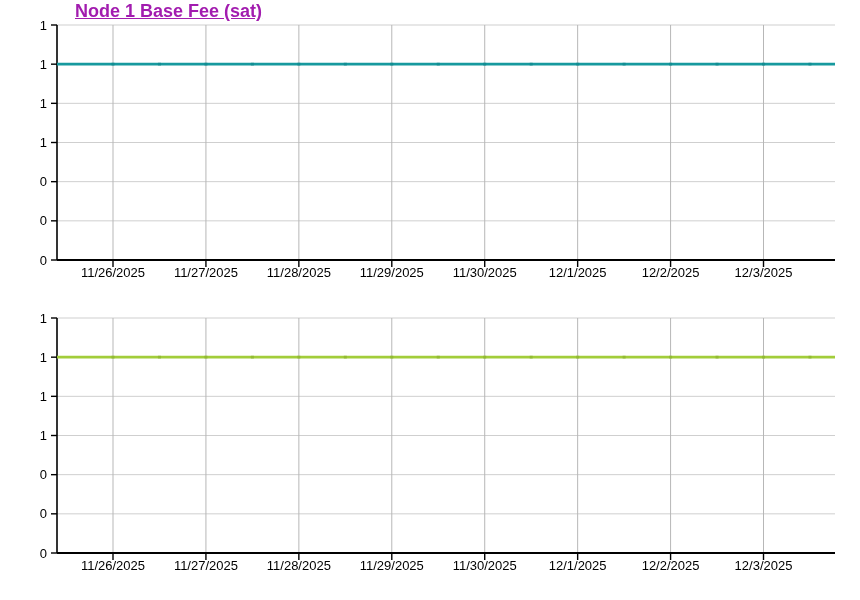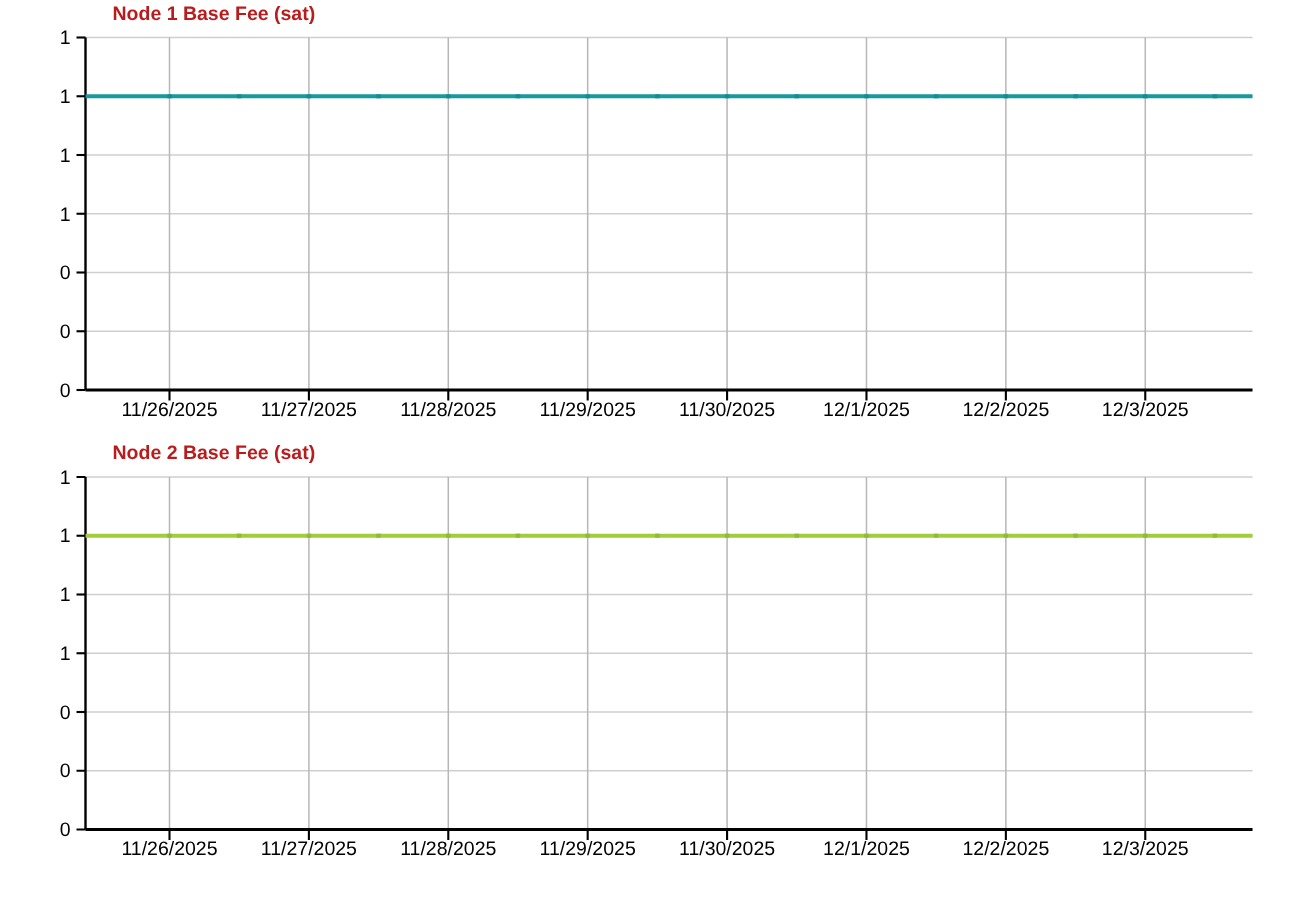--- a/index.html
+++ b/index.html
@@ -3,22 +3,23 @@
 <meta charset="utf-8">
 <style>
   html,body{margin:0;padding:0;background:#ffffff;}
   .canvas{
     position:relative;width:860px;height:600px;background:#ffffff;overflow:hidden;
     font-family:"Liberation Sans","DejaVu Sans",sans-serif;
   }
   figure.chart{margin:0;position:absolute;left:0;width:860px;height:292px;}
   .chart-title{
     position:absolute;left:75px;top:1px;
-    font-size:13px;font-weight:bold;color:#b91c1c;letter-spacing:0px;
+    font-size:18px;font-weight:bold;color:#a21caf;letter-spacing:0px;
     white-space:nowrap;
+    text-decoration:underline;
   }
   svg.plot{position:absolute;left:0;top:0;display:block;}
   .tick-label{font-family:"Liberation Sans","DejaVu Sans",sans-serif;font-size:13px;fill:#000;}
 </style>
 </head>
 <body>
 
 <div class="canvas">
 
   <figure class="chart" style="top:0px">
@@ -85,21 +86,20 @@
         <rect x="576.1500000000002" y="62.66666666666666" width="3" height="3" fill="#0d8389" opacity="0.55"></rect>
         <rect x="622.6150000000002" y="62.66666666666666" width="3" height="3" fill="#0d8389" opacity="0.55"></rect>
         <rect x="669.0800000000003" y="62.66666666666666" width="3" height="3" fill="#0d8389" opacity="0.55"></rect>
         <rect x="715.5450000000003" y="62.66666666666666" width="3" height="3" fill="#0d8389" opacity="0.55"></rect>
         <rect x="762.0100000000003" y="62.66666666666666" width="3" height="3" fill="#0d8389" opacity="0.55"></rect>
         <rect x="808.4750000000004" y="62.66666666666666" width="3" height="3" fill="#0d8389" opacity="0.55"></rect>
       </svg>
   </figure>
 
   <figure class="chart" style="top:293px">
-    <div class="chart-title">Node 2 Base Fee (sat)</div>
     <svg class="plot" width="860" height="292" viewBox="0 0 860 292">
         <line x1="57" y1="25" x2="835" y2="25" stroke="#cfcfcf" stroke-width="1"></line>
         <line x1="57" y1="64.16666666666666" x2="835" y2="64.16666666666666" stroke="#cfcfcf" stroke-width="1"></line>
         <line x1="57" y1="103.33333333333331" x2="835" y2="103.33333333333331" stroke="#cfcfcf" stroke-width="1"></line>
         <line x1="57" y1="142.5" x2="835" y2="142.5" stroke="#cfcfcf" stroke-width="1"></line>
         <line x1="57" y1="181.66666666666666" x2="835" y2="181.66666666666666" stroke="#cfcfcf" stroke-width="1"></line>
         <line x1="57" y1="220.83333333333334" x2="835" y2="220.83333333333334" stroke="#cfcfcf" stroke-width="1"></line>
         <line x1="57" y1="260" x2="835" y2="260" stroke="#cfcfcf" stroke-width="1"></line>
         <line x1="113" y1="25" x2="113" y2="260" stroke="#b7b7b7" stroke-width="1"></line>
         <line x1="205.93" y1="25" x2="205.93" y2="260" stroke="#b7b7b7" stroke-width="1"></line>

